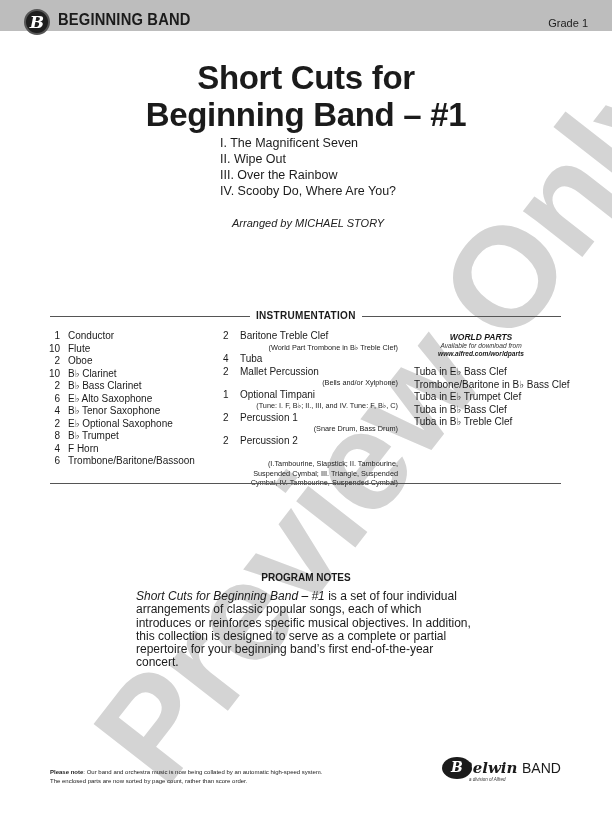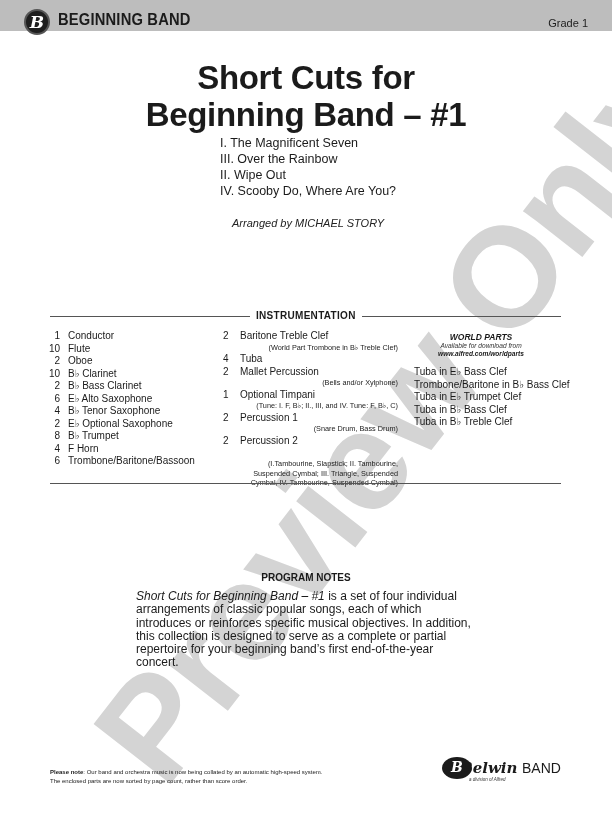--- a/index.html
+++ b/index.html
@@ -74,22 +74,22 @@
 <div class="grade">Grade 1</div>
 
 <div class="watermark">Preview Only</div>
 
 <div class="content">
   <div class="main-title t1">Short Cuts for</div>
   <div class="main-title t2">Beginning Band – #1</div>
 
   <div class="song-list">
     <div class="song">I. The Magnificent Seven</div>
+    <div class="song">II. Wipe Out</div>
     <div class="song">III. Over the Rainbow</div>
-    <div class="song">II. Wipe Out</div>
     <div class="song">IV. Scooby Do, Where Are You?</div>
   </div>
 
   <div class="arranger">Arranged by MICHAEL STORY</div>
 
   <div class="instr-rule" style="left:50px;width:200px;"></div>
   <div class="instr-heading">INSTRUMENTATION</div>
   <div class="instr-rule" style="left:362px;width:199px;"></div>
 
   <div class="col col1" style="left:44px;top:330px;">

